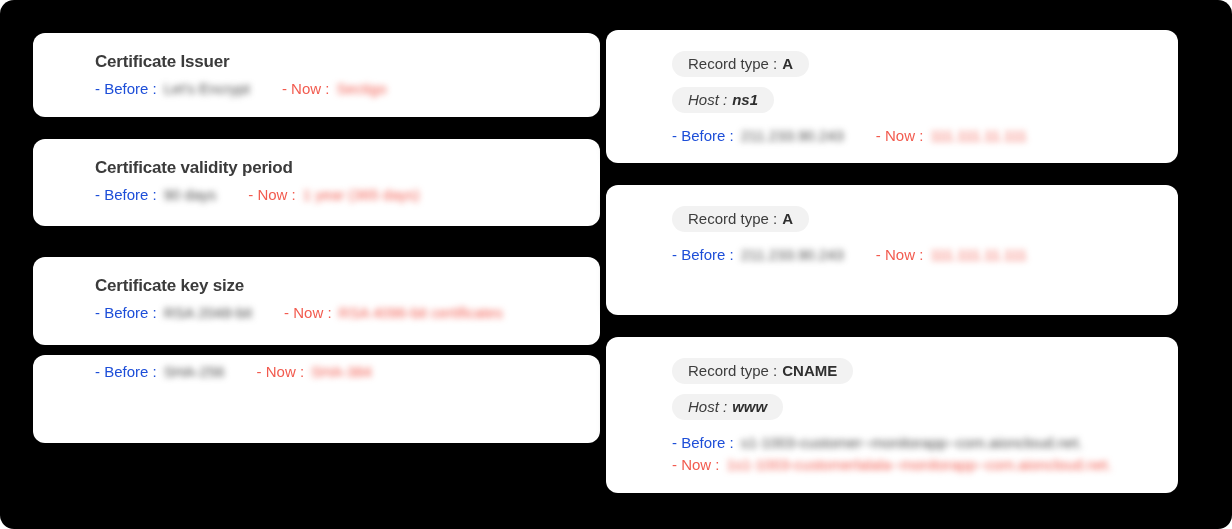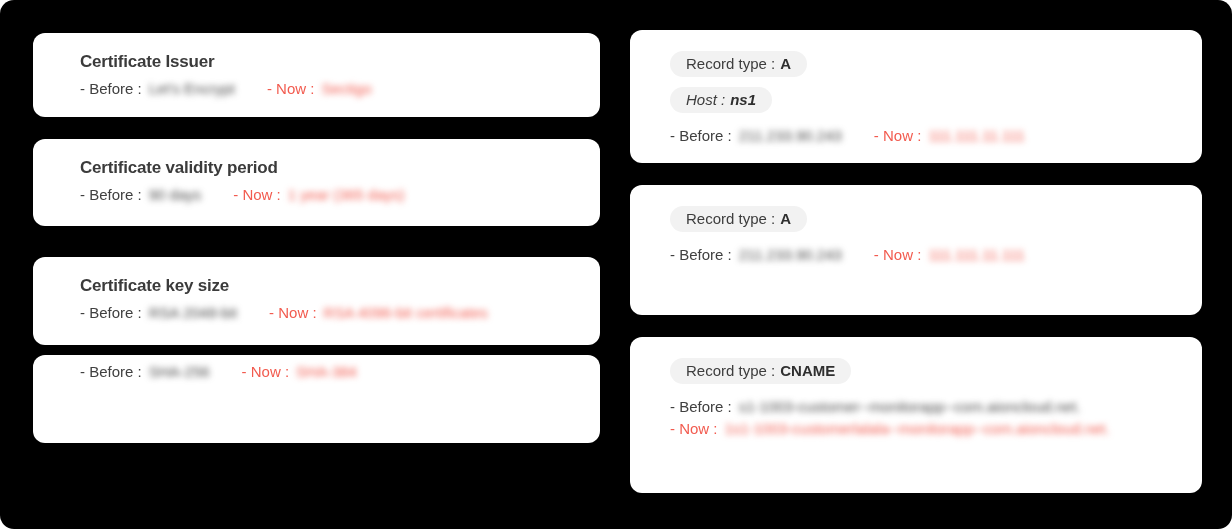--- a/index.html
+++ b/index.html
@@ -19,44 +19,44 @@
     overflow:hidden;
   }
   .card{
     position:absolute;
     background:var(--card);
     border-radius:12px;
     box-sizing:border-box;
     box-shadow:0 3px 8px rgba(0,0,0,0.35);
   }
   
-  .cert-card{left:33px;width:567px;padding:0 47px;}
+  .cert-card{left:33px;width:567px;padding:0 62px;}
   #cert-0{top:33px;height:84px;}
   #cert-1{top:139px;height:87px;}
   #cert-2{top:257px;height:88px;}
   #cert-3{top:355px;height:88px;}
   .card-title{
     margin:19px 0 0 0;
     font-size:17px;
     font-weight:700;
     color:var(--text-dark);
     letter-spacing:-0.2px;
   }
   .change-line{
     margin-top:8px;
     font-size:15px;
     color:#3e3e3e;
     white-space:nowrap;
   }
-  .lbl{color:#404040;margin-right:7px;}
+  .lbl{color:#1d4ed8;margin-right:7px;}
   .val{filter:blur(3px);color:#4c4c4c;}
   .now-lbl{color:var(--accent-red);margin-left:32px;margin-right:7px;}
   .now-val{filter:blur(3px);color:var(--accent-red);}
   
-  .dns-card{left:630px;width:572px;padding:0 40px;}
+  .dns-card{left:606px;width:572px;padding:0 66px;}
   #dns-0{top:30px;height:133px;}
   #dns-1{top:185px;height:130px;}
   #dns-2{top:337px;height:156px;}
   .badge{
     display:block;
     width:fit-content;
     background:var(--badge-bg);
     border-radius:15px;
     padding:4px 16px 5px 16px;
     font-size:15px;
@@ -120,20 +120,23 @@
     </div>
     <div class="dns-line">
       <span class="lbl">- Before :</span><span class="val">211.233.90.243</span><span class="now-lbl">- Now :</span><span class="now-val">111.111.11.111</span>
     </div>
   </div>
 
   <div class="card dns-card" id="dns-2">
     <div class="badge badge-first">
       <span>Record type :</span><span class="bval">CNAME</span>
     </div>
+    <div class="badge badge-second">
+      <span>Host :</span><span class="bval">www</span>
+    </div>
     <div class="dns-line">
       <span class="lbl">- Before :</span><span class="val">s1-1003-customer--monitorapp--com.aioncloud.net.</span>
     </div>
     <div class="dns-line-now">
       <span class="now-lbl">- Now :</span><span class="now-val">1s1-1003-customerlalala--monitorapp--com.aioncloud.net.</span>
     </div>
   </div>
 
 </div>
 

